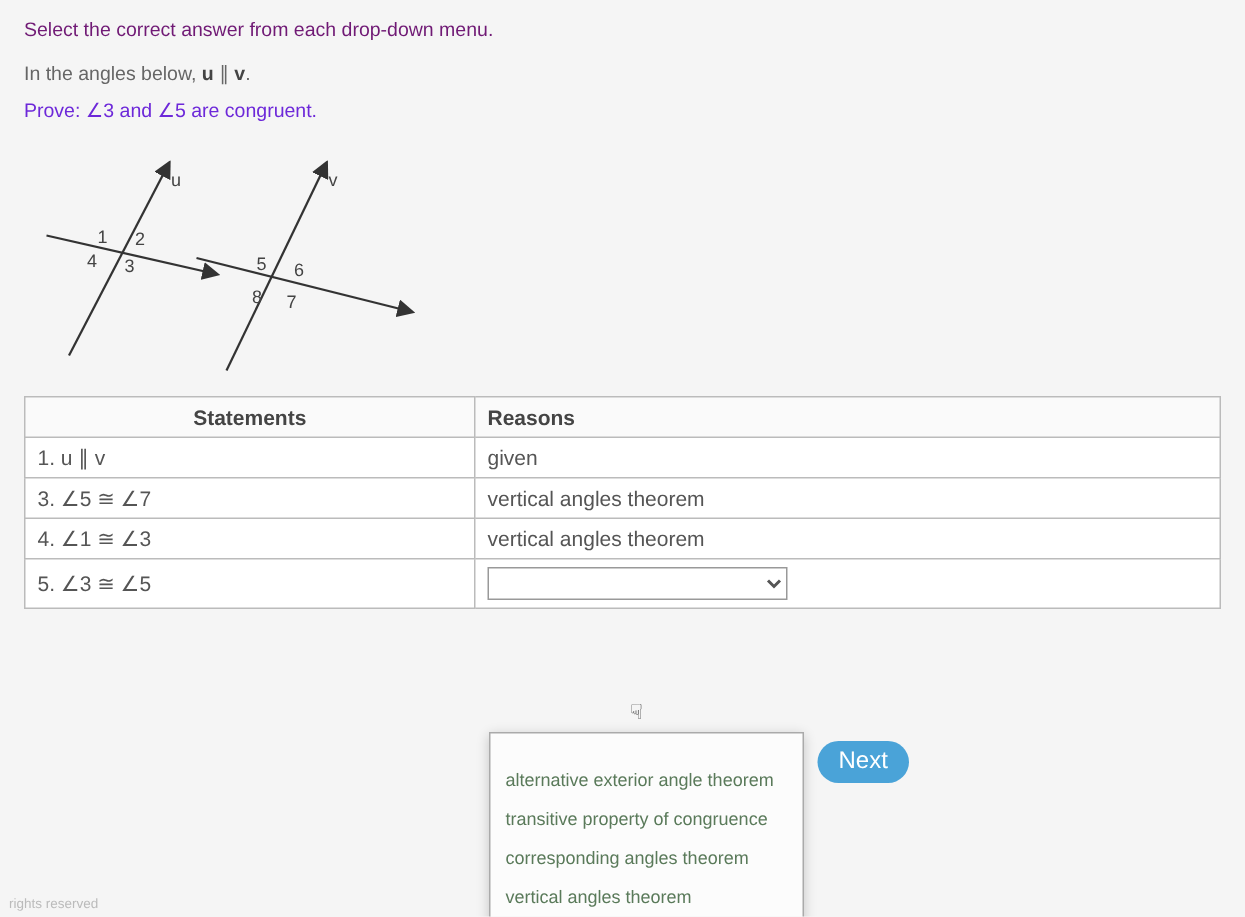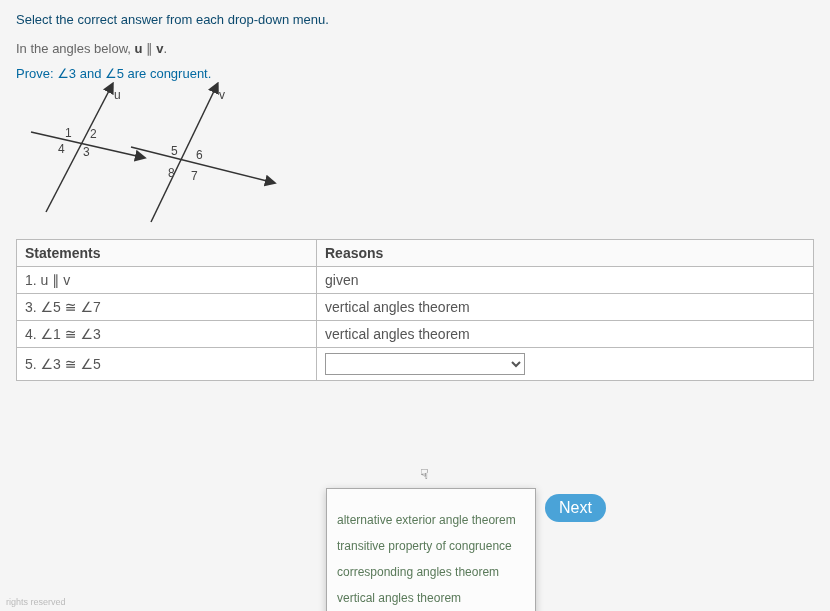--- a/index.html
+++ b/index.html
@@ -6,23 +6,23 @@
     body {
       font-family: Arial, sans-serif;
       background: #f5f5f5;
       width: 830px;
       height: 611px;
       padding: 12px 16px;
       color: #555;
       font-size: 13px;
       position: relative;
     }
-    .instruction { margin-bottom: 14px; color: #0c4a6e; }
+    .instruction { margin-bottom: 14px; color: #701a75; }
     .given { margin-bottom: 10px; color: #666; }
-    .prove { margin-bottom: 1px; color: #0369a1; }
+    .prove { margin-bottom: 26px; color: #6d28d9; }
     .bold { font-weight: bold; color: #444; }
     .figure {
       width: 290px;
       height: 145px;
       margin-bottom: 12px;
       position: relative;
     }
     .lbl {
       position: absolute;
       font-size: 12px;
@@ -37,21 +37,21 @@
     th, td {
       border: 1px solid #bbb;
       padding: 5px 8px;
       text-align: left;
       font-size: 14px;
       color: #555;
       vertical-align: middle;
       height: 26px;
     }
     th { font-weight: bold; background: #fafafa; color: #444;}
-    .col-statements { width: 300px; }
+    .col-statements { width: 300px; text-align: center; }
     select {
       font-size: 12px;
       padding: 2px 4px;
       background: #fff;
       border: 1px solid #999;
       color: #555;
       width: 200px;
     }
     .dropdown-open {
       position: absolute;

